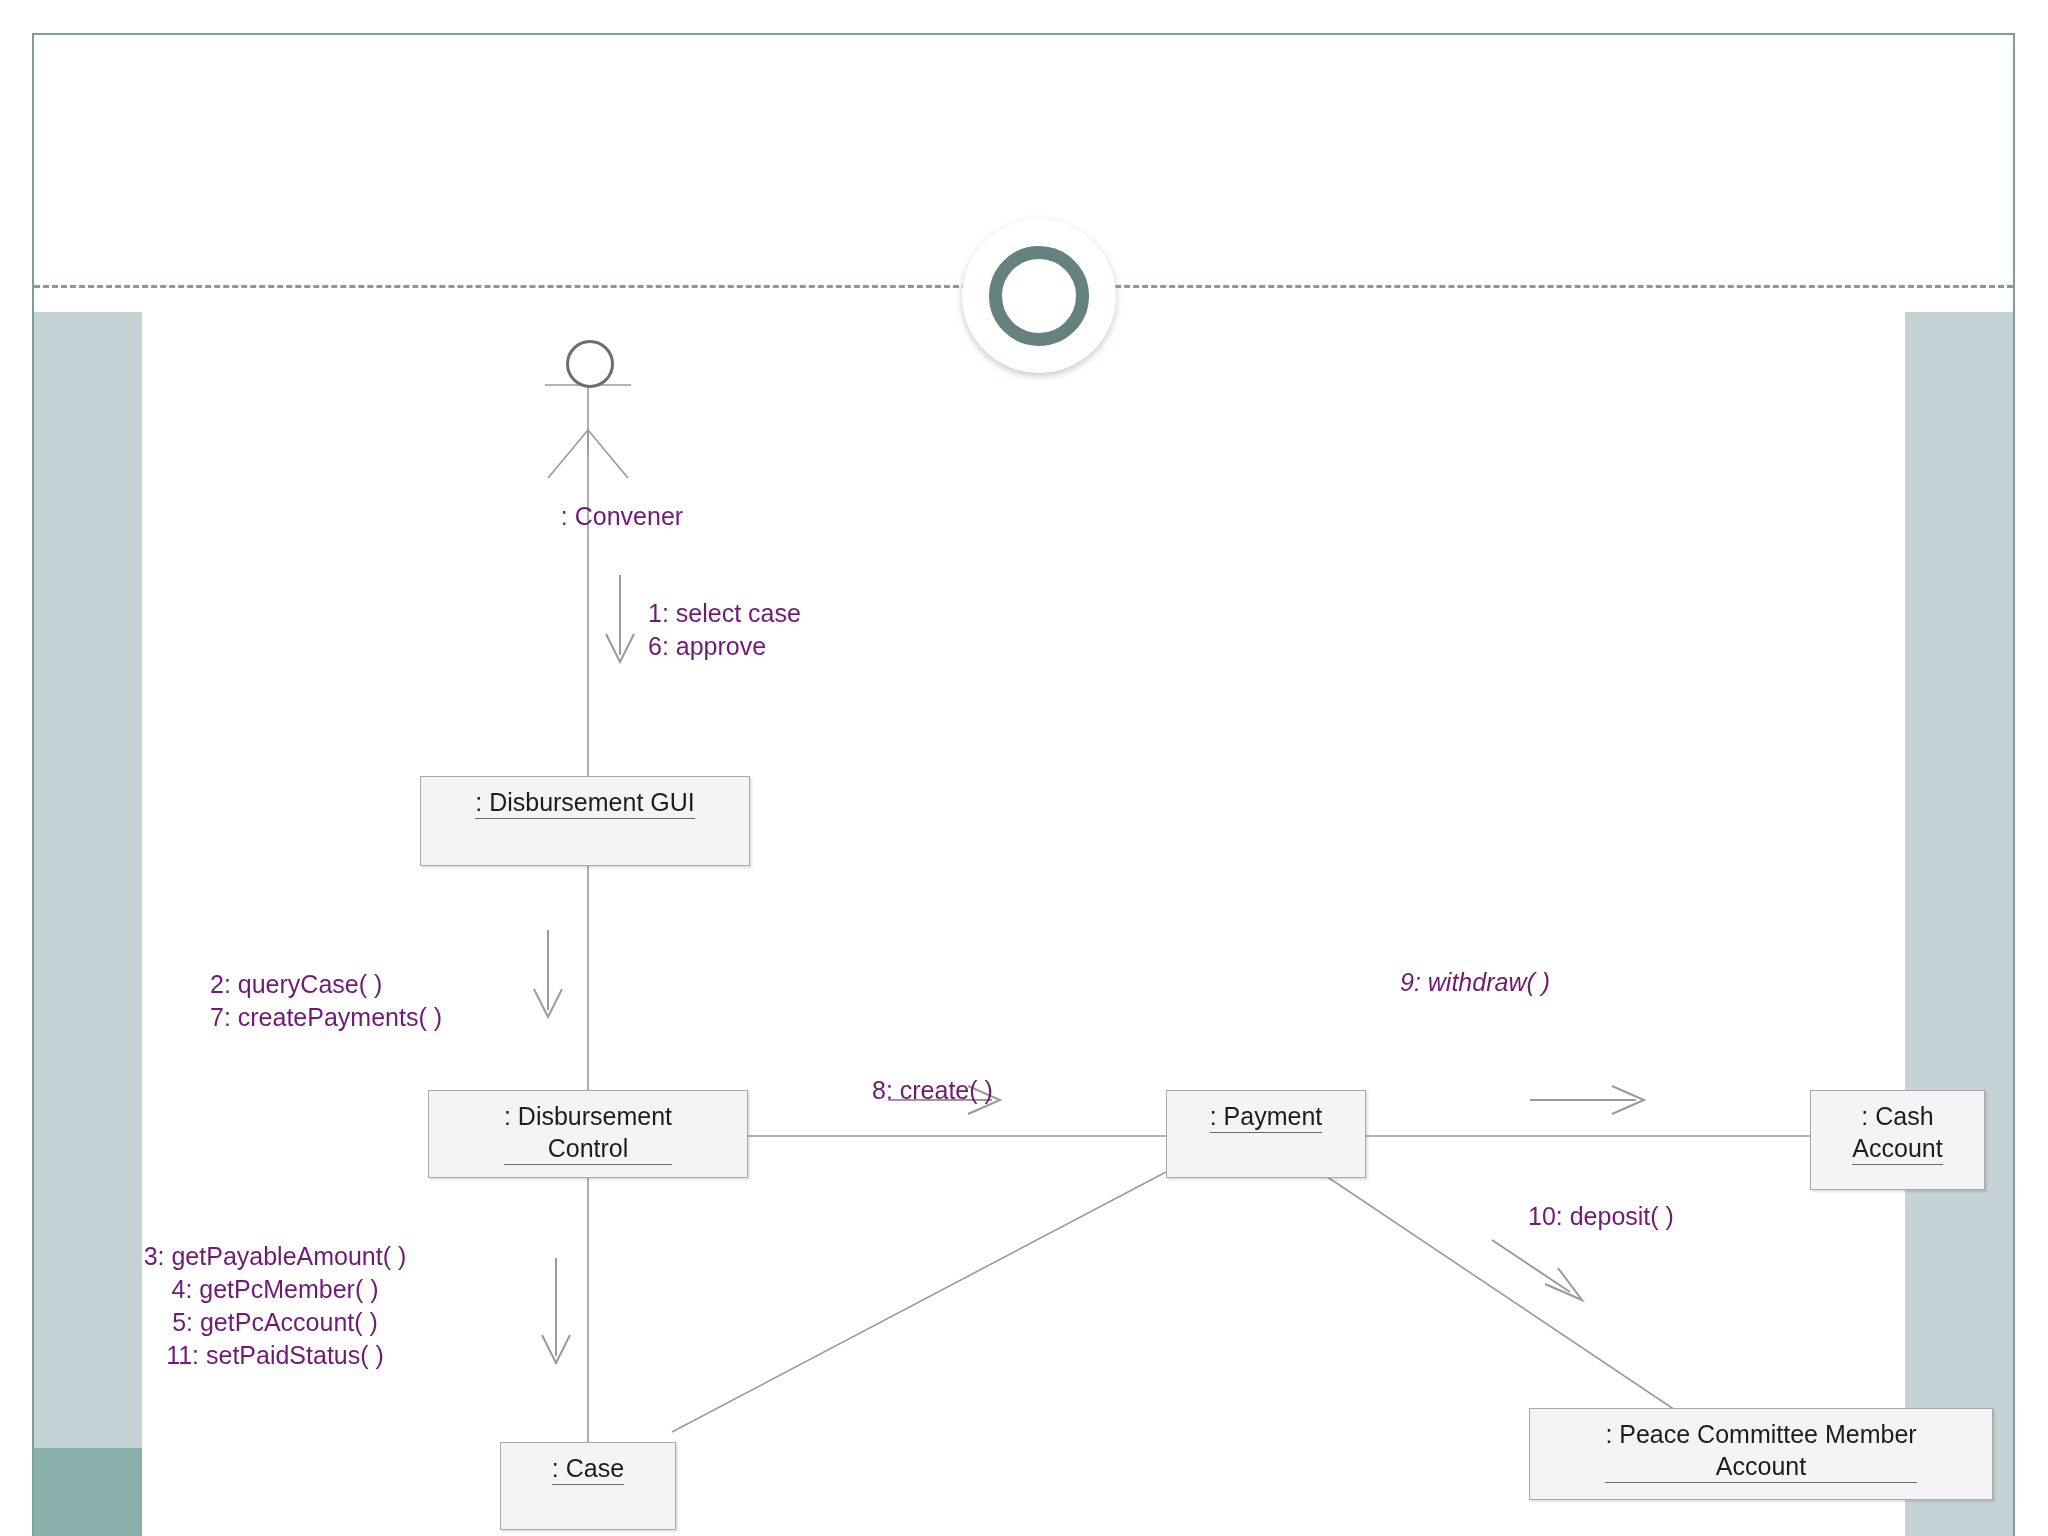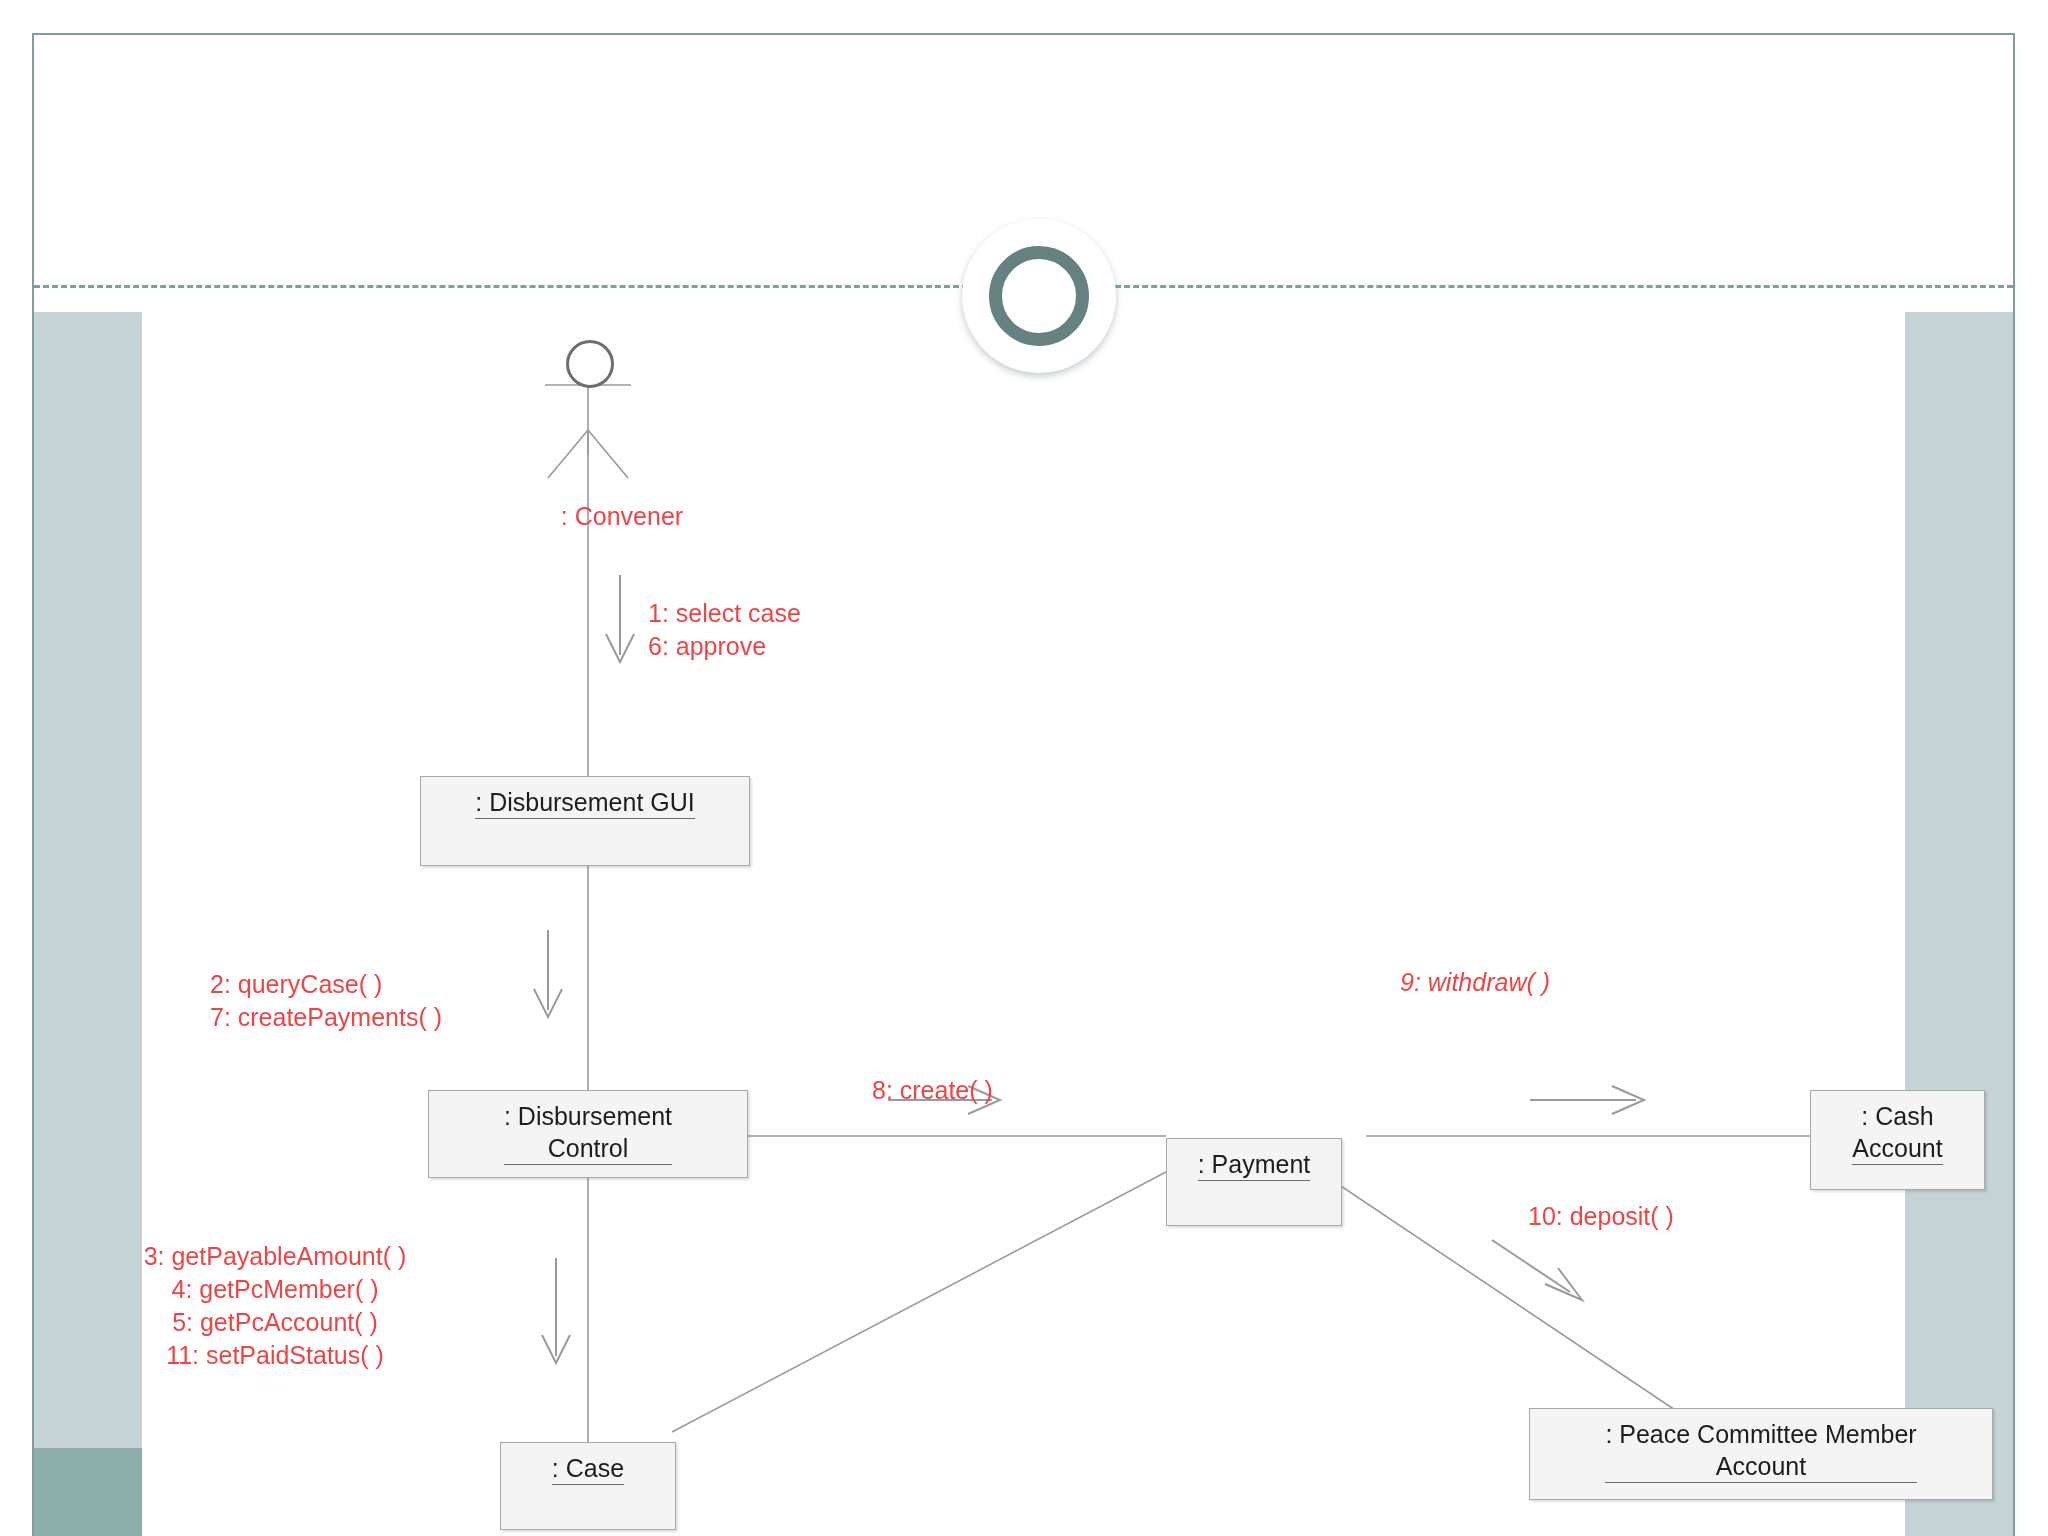--- a/index.html
+++ b/index.html
@@ -35,21 +35,21 @@
   .canvas{position:absolute;left:142px;top:322px;width:1763px;height:1214px;background:#ffffff;}
 
   
   .obj-box{position:absolute;background:#f4f4f4;border:1px solid #a8a8a8;
            box-shadow:2px 2px 2px rgba(0,0,0,0.12);
            display:flex;align-items:flex-start;justify-content:center;box-sizing:border-box;}
   .obj-label{font-size:25px;color:#1d1d1d;text-align:center;line-height:1.28;
              padding-top:9px;white-space:pre-line;
              border-bottom:1.5px solid #6a6a6a;display:inline-block;}
 
-  .msg-text{position:absolute;font-size:25px;color:#ef4444;line-height:1.32;white-space:pre-line;}
+  .msg-text{position:absolute;font-size:25px;color:#701a75;line-height:1.32;white-space:pre-line;}
   .msg-text.right{text-align:center;}
   svg.overlay{position:absolute;left:0;top:0;width:2048px;height:1536px;
               pointer-events:none;overflow:visible;}
 
   
   .actor{position:absolute;}
   .actor-head{position:absolute;width:42px;height:42px;border:3px solid #6e6e6e;border-radius:50%;background:#fff;}
 </style>
 </head>
 <body>
@@ -123,21 +123,21 @@
   </div>
 
   <div class="obj-box" style="left:420px;top:776px;width:330px;height:90px;">
     <span class="obj-label">: Disbursement GUI</span>
   </div>
 
   <div class="obj-box" style="left:500px;top:1442px;width:176px;height:88px;">
     <span class="obj-label">: Case</span>
   </div>
 
-  <div class="obj-box" style="left:1166px;top:1138px;width:176px;height:88px;">
+  <div class="obj-box" style="left:1166px;top:1090px;width:200px;height:88px;">
     <span class="obj-label">: Payment</span>
   </div>
 
   <div class="obj-box" style="left:1810px;top:1090px;width:175px;height:100px;">
     <span class="obj-label">: Cash
 Account</span>
   </div>
 
   <div class="obj-box" style="left:1529px;top:1408px;width:464px;height:92px;">
     <span class="obj-label">: Peace Committee Member

